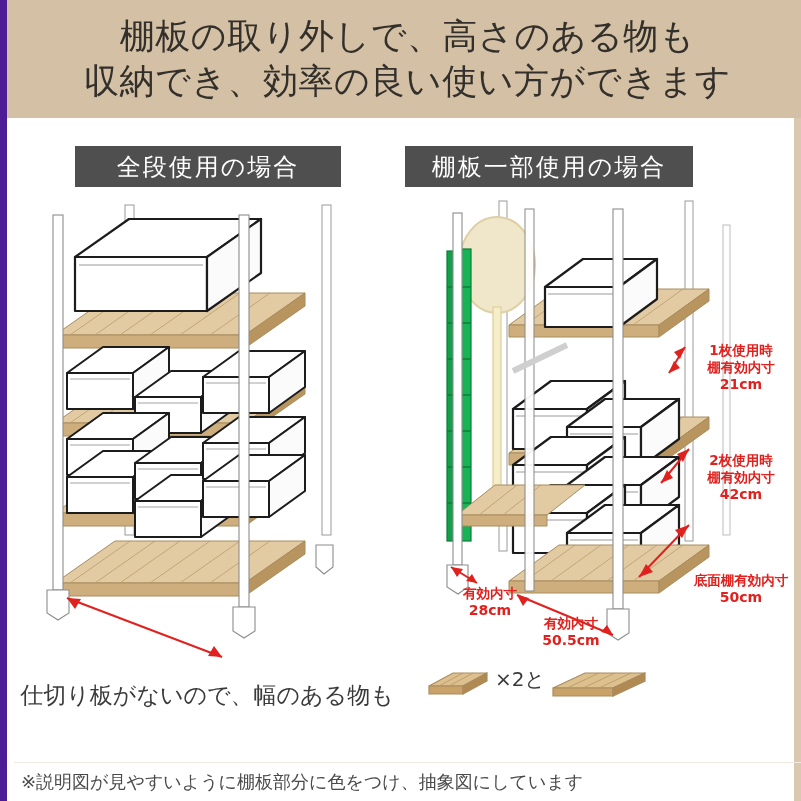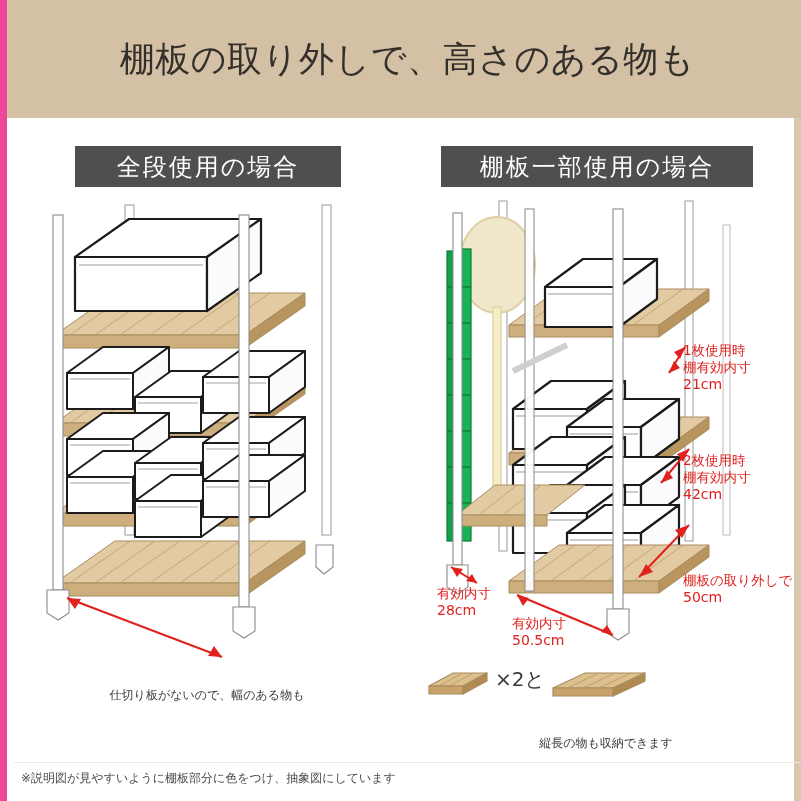--- a/index.html
+++ b/index.html
@@ -6,21 +6,21 @@
   body{
     width:801px;height:801px;
     background:#ffffff;
     font-family:"DejaVu Sans","Liberation Sans",sans-serif;
     overflow:hidden;
     position:relative;
   }
   .page{
     position:absolute;inset:0;
     background:#ffffff;
-    border-left:7px solid #ec4899;
+    border-left:7px solid #4c1d95;
     border-right:7px solid #d9c9b0;
     box-sizing:border-box;
   }
   
   .header{
     position:absolute;left:0;top:0;width:801px;height:118px;
     background:#d4c0a4;
     display:flex;flex-direction:column;
     align-items:center;justify-content:center;
     box-sizing:border-box;
@@ -38,80 +38,82 @@
     position:absolute;
     background:#4f4f4f;
     color:#ffffff;
     font-size:24px;
     letter-spacing:2px;
     display:flex;align-items:center;justify-content:center;
     height:41px;
     box-sizing:border-box;
   }
   #chip-left{left:68px;top:146px;width:266px;}
-  #chip-right{left:434px;top:146px;width:312px;}
+  #chip-right{left:398px;top:146px;width:288px;}
 
   
   .panel{position:absolute;}
   #panel-left{left:20px;top:195px;width:380px;height:480px;}
   #panel-right{left:410px;top:195px;width:385px;height:480px;}
 
   
   .caption{
     position:absolute;
     color:#3a3a3a;
-    font-size:12px;
+    font-size:23px;
     line-height:26px;
     text-align:center;
     white-space:nowrap;
   }
   #cap-left{left:0px;top:682px;width:400px;}
   #cap-right{left:404px;top:730px;width:390px;}
 
   .legend-row{
     position:absolute;left:420px;top:666px;width:370px;height:44px;
     display:flex;align-items:flex-start;
   }
   .legend-text{
     color:#3a3a3a;font-size:20px;white-space:nowrap;
   }
   .legend-gap{width:6px;}
 
   
   .footnote{
     position:absolute;left:14px;top:770px;
-    color:#4a4a4a;font-size:12px;white-space:nowrap;
+    color:#4a4a4a;font-size:18px;white-space:nowrap;
   }
   .footnote-rule{
     position:absolute;left:7px;top:762px;width:787px;height:1px;background:#efe9e0;
   }
 
   svg{display:block;overflow:visible;}
   .dimlabel{
     position:absolute;
     color:#e0211e;
-    font-weight:normal;
+    font-weight:bold;
+    text-align:center;
     line-height:17px;
     white-space:nowrap;
   }
   .dimlabel .t{font-size:13.5px;display:block;}
   .dimlabel .n{font-size:14px;display:block;letter-spacing:0px;}
   #dim-21{left:676px;top:342px;width:116px;}
   #dim-42{left:676px;top:452px;width:116px;}
   #dim-50{left:676px;top:572px;width:116px;}
   #dim-28{left:430px;top:585px;width:106px;}
   #dim-505{left:505px;top:615px;width:118px;}
 </style>
 </head>
 <body>
 
 <div class="page">
 
   <div class="header">
     <div class="header-line">棚板の取り外しで、高さのある物も</div>
+    <div class="header-line">収納でき、効率の良い使い方ができます</div>
   </div>
 
   <div class="chip" id="chip-left">全段使用の場合</div>
   <div class="chip" id="chip-right">棚板一部使用の場合</div>
 
   <div class="panel" id="panel-left">
     <svg width="380" height="480" viewBox="0 0 380 480">
       <defs>
         <g id="L-woodshelf">
 
@@ -350,21 +352,21 @@
     <span class="t">1枚使用時</span>
     <span class="t">棚有効内寸</span>
     <span class="n">21cm</span>
   </div>
   <div class="dimlabel" id="dim-42">
     <span class="t">2枚使用時</span>
     <span class="t">棚有効内寸</span>
     <span class="n">42cm</span>
   </div>
   <div class="dimlabel" id="dim-50">
-    <span class="t">棚板の取り外しで</span>
+    <span class="t">底面棚有効内寸</span>
     <span class="n">50cm</span>
   </div>
   <div class="dimlabel" id="dim-28">
     <span class="t">有効内寸</span>
     <span class="n">28cm</span>
   </div>
   <div class="dimlabel" id="dim-505">
     <span class="t">有効内寸</span>
     <span class="n">50.5cm</span>
   </div>
@@ -389,18 +391,17 @@
       <polygon points="2,22 62,22 94,7 34,7" fill="#dcc08e" stroke="#a98c5e" stroke-width="1.2"></polygon>
       <polygon points="2,22 62,22 62,30 2,30" fill="#c9a26a" stroke="#a98c5e" stroke-width="1.2"></polygon>
       <polygon points="62,22 94,7 94,15 62,30" fill="#b08a52" stroke="#a98c5e" stroke-width="1.2"></polygon>
       <line x1="16" y1="22" x2="48" y2="7" stroke="#bb9a68" stroke-width="0.9"></line>
       <line x1="32" y1="22" x2="64" y2="7" stroke="#bb9a68" stroke-width="0.9"></line>
       <line x1="48" y1="22" x2="80" y2="7" stroke="#bb9a68" stroke-width="0.9"></line>
     </svg>
     <span class="legend-gap"></span>
   </div>
 
-  <div class="caption" id="cap-right">縦長の物も収納できます</div>
 
   <div class="footnote-rule"></div>
   <div class="footnote">※説明図が見やすいように棚板部分に色をつけ、抽象図にしています</div>
 
 </div>
 
 </body></html>

